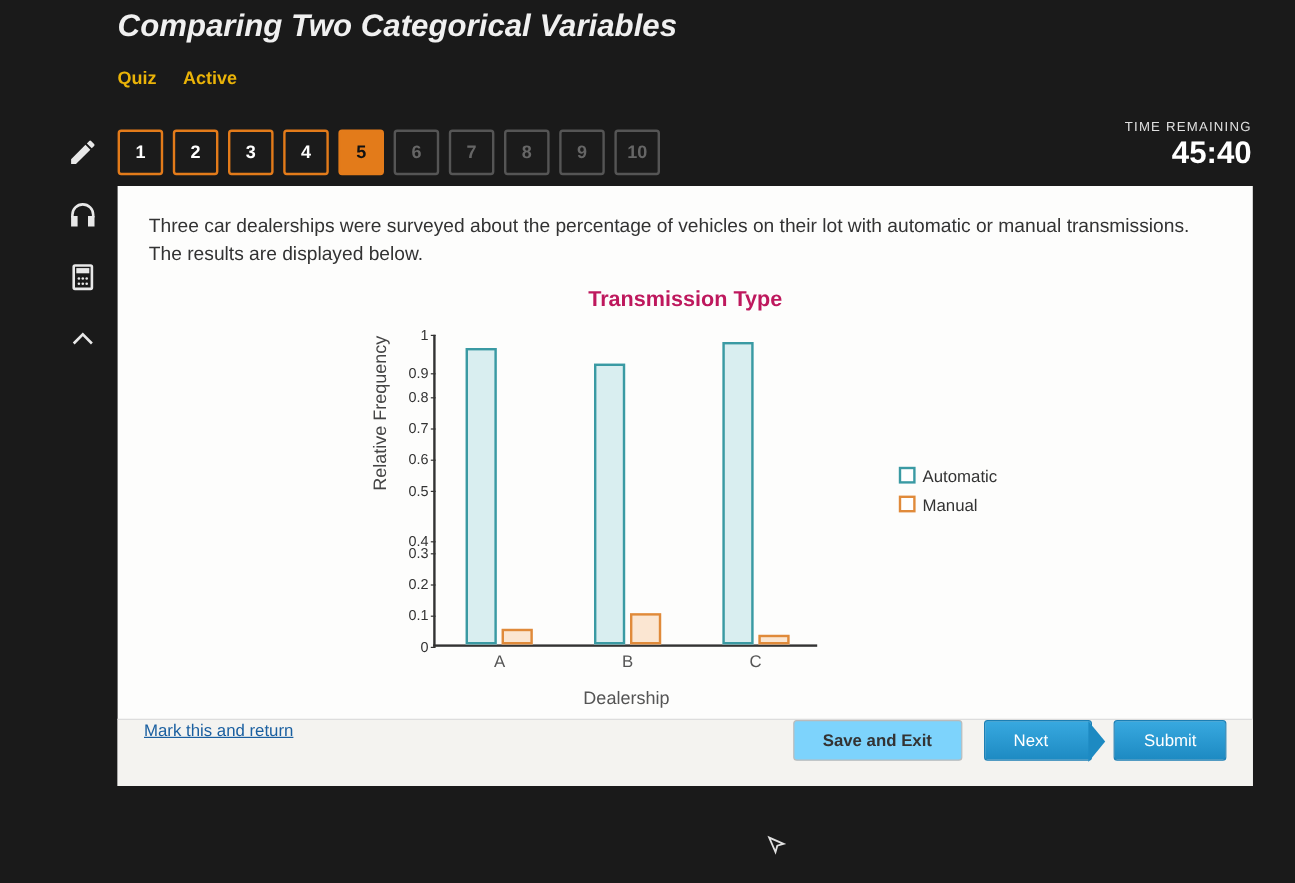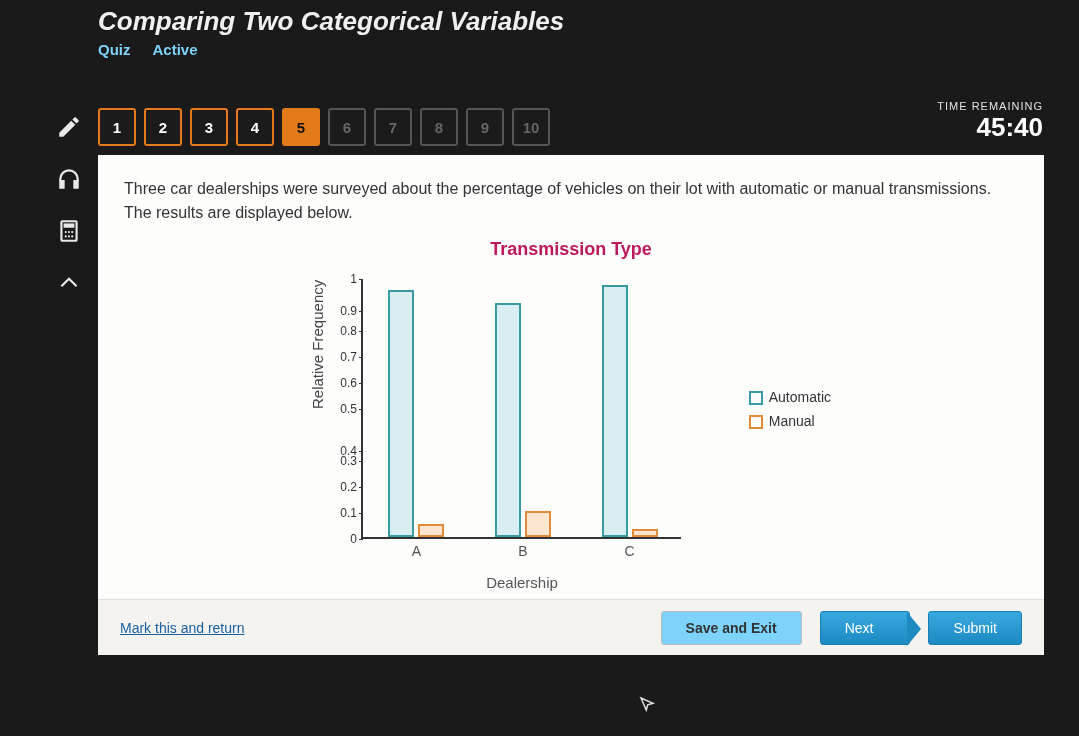--- a/index.html
+++ b/index.html
@@ -15,27 +15,27 @@
   .header {
     position: absolute;
     left: 98px;
     top: 6px;
   }
   .title {
     font-size: 26px;
     font-weight: bold;
     font-style: italic;
     color: #f0f0f0;
-    margin-bottom: 4px;
+    margin-bottom: 20px;
   }
   .tabs {
     display: flex;
     gap: 22px;
     font-size: 15px;
-    color: #7dd3fc;
+    color: #eab308;
   }
   .tab { font-weight: bold; }
 
   .qnav-row {
     position: absolute;
     left: 98px;
     top: 108px;
     display: flex;
     gap: 8px;
   }
@@ -195,42 +195,41 @@
   }
   .legend {
     position: absolute;
     right: 40px;
     top: 150px;
     font-size: 14px;
     color: #333;
   }
   .legend-item {
     display: flex;
-    align-items: flex-end;
+    align-items: flex-start;
     gap: 6px;
     margin-bottom: 8px;
   }
   .swatch {
     width: 14px;
     height: 14px;
     box-sizing: border-box;
   }
   .swatch.auto { border: 2px solid #3a9aa3; background: #fff; }
   .swatch.manual { border: 2px solid #e08a3a; background: #fff; }
 
   .footer {
     position: absolute;
     left: 0;
     right: 0;
     bottom: 0;
     height: 56px;
     background: #f4f3f0;
     border-top: 1px solid #ddd;
     display: flex;
-    align-items: center;
     padding: 0 22px;
   }
   .mark-link {
     color: #1a5fa0;
     font-size: 14px;
     text-decoration: underline;
   }
   .footer-spacer { flex: 1; }
   .btn {
     height: 34px;

